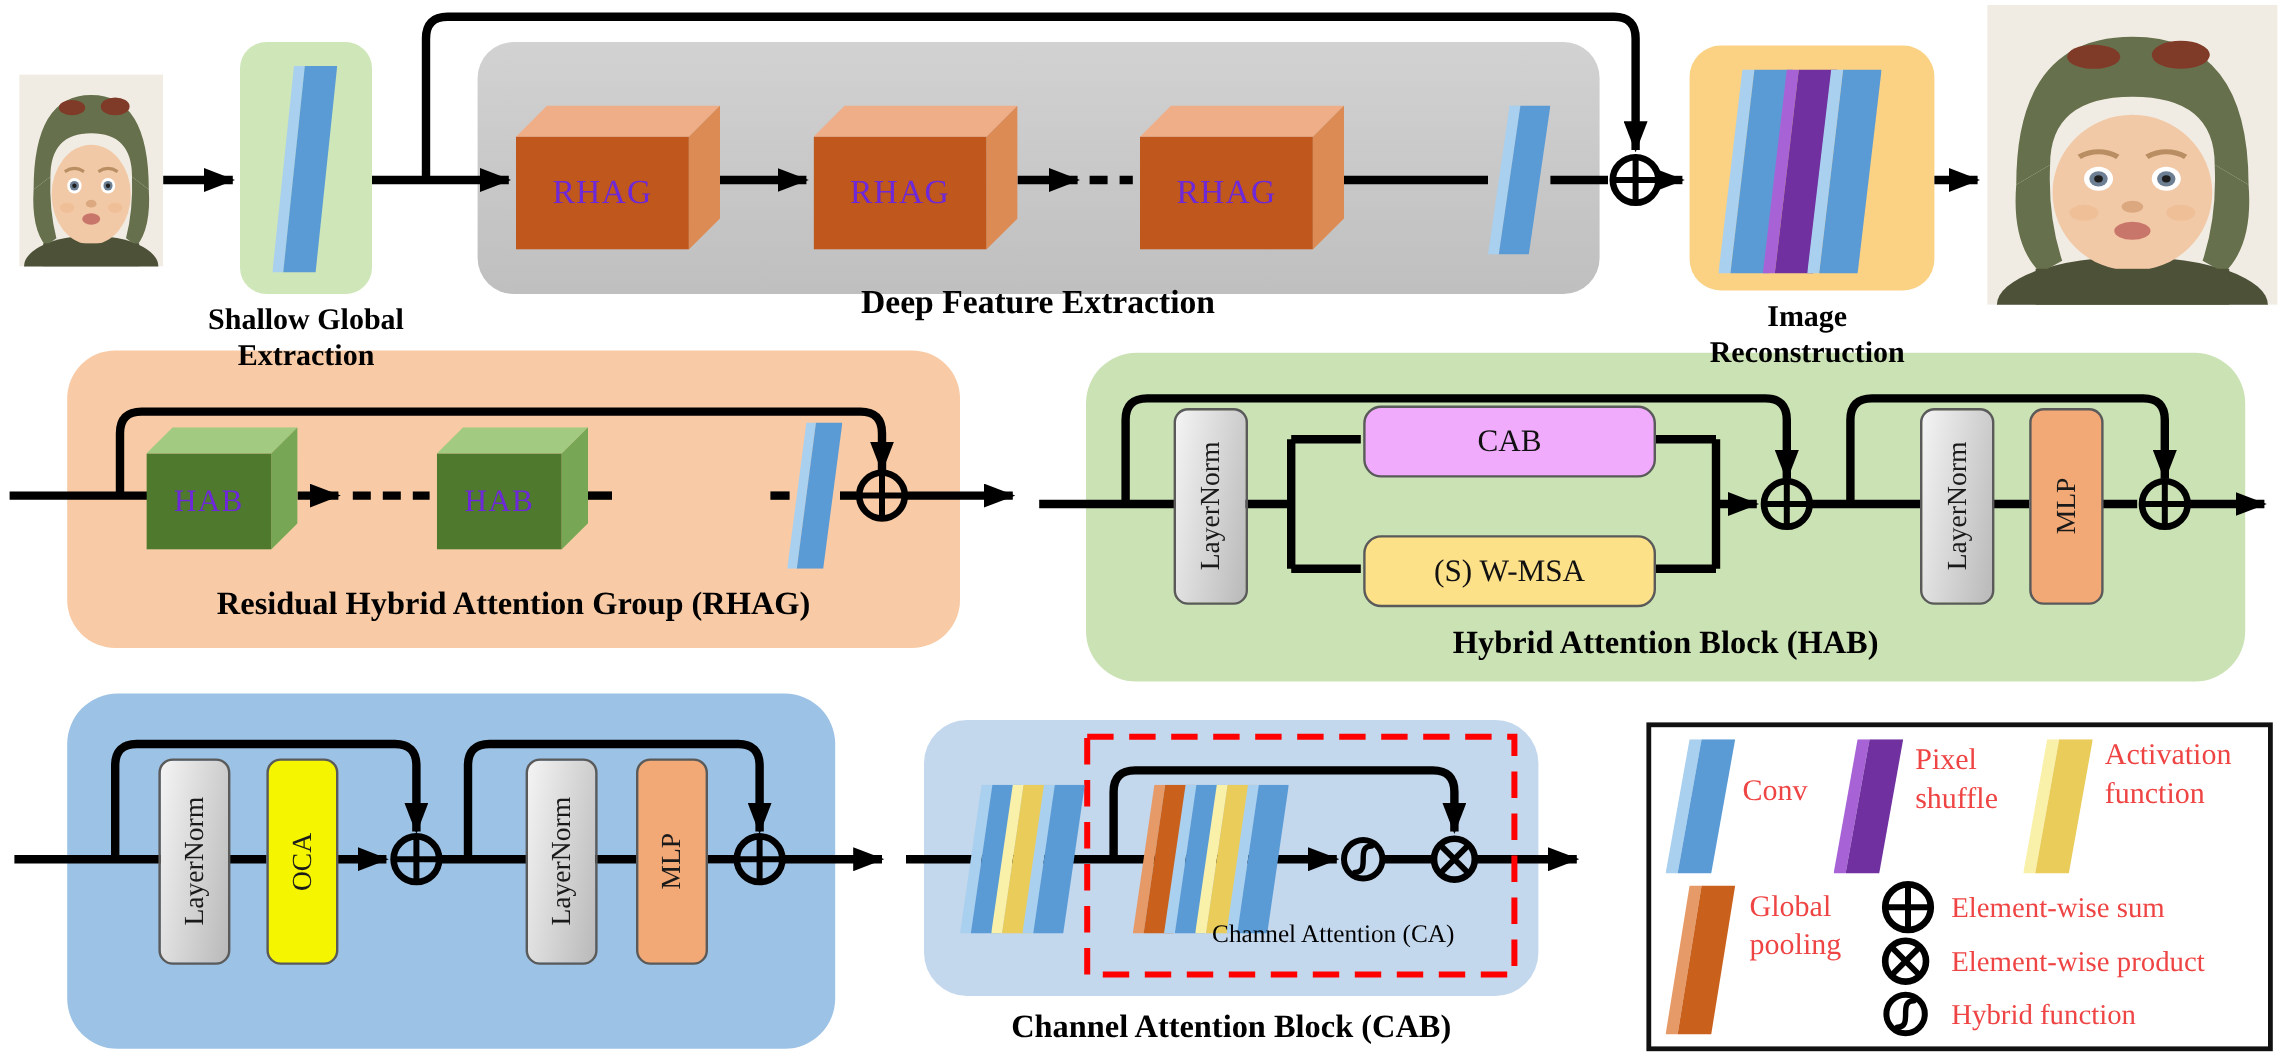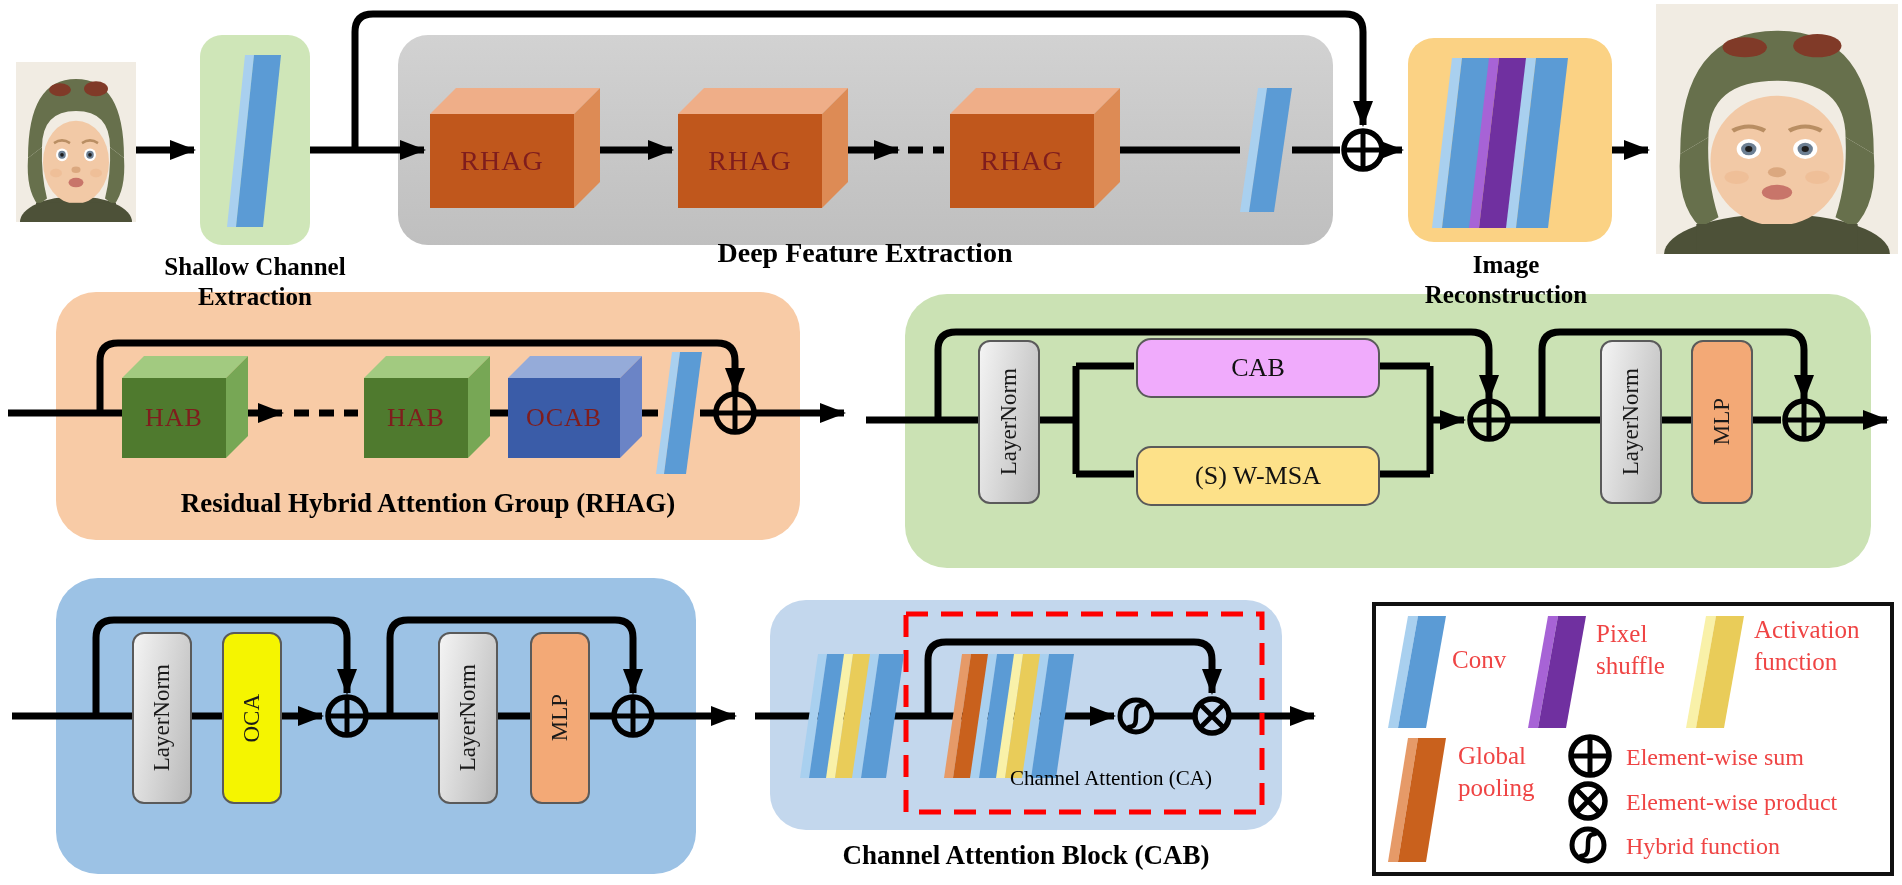--- a/index.html
+++ b/index.html
@@ -4,21 +4,21 @@
 <style>
   html,body{margin:0;padding:0;background:#fff;}
   #stage{position:relative;width:1902px;height:885px;background:#fff;overflow:hidden;
          font-family:"Liberation Serif","DejaVu Serif",serif;}
   .box{position:absolute;z-index:1;}
   #overlay{position:absolute;left:0;top:0;z-index:2;pointer-events:none;}
   .shape{position:absolute;z-index:3;}
   .lbl{position:absolute;z-index:4;font-weight:bold;color:#000;text-align:center;line-height:1.18;}
   .cube{position:absolute;z-index:3;}
   .cube-lbl{position:absolute;inset:0;display:flex;align-items:center;justify-content:center;
-            color:#7f1d1d;font-size:27px;letter-spacing:1px;}
+            color:#6d28d9;font-size:27px;letter-spacing:1px;}
   .vmod{position:absolute;z-index:3;border:2px solid #5a5a5a;border-radius:12px;
         display:flex;align-items:center;justify-content:center;}
   .vmod span{writing-mode:vertical-rl;transform:rotate(180deg);font-size:23px;color:#1a1a1a;}
   .ln-bg{background:linear-gradient(100deg,#f4f4f4 0%,#b9b9b9 100%);}
   .hmod{position:absolute;z-index:3;border:2px solid #5a5a5a;border-radius:15px;
         display:flex;align-items:center;justify-content:center;font-size:26px;color:#111;}
   .leg{position:absolute;z-index:4;font-size:25px;color:#ef4444;line-height:1.28;font-weight:normal;}
   .photo{position:absolute;z-index:3;}
   .f-w{fill:#fff}.f-pe{fill:#f8cba6}.f-gr{fill:#cbe2b4}.f-bl{fill:#9cc2e5}.f-cb{fill:#c3d7ed}
 </style>
@@ -281,28 +281,20 @@
     <div class="cube-lbl" style="padding:22px 22px 0 0;font-size:26px;">HAB</div>
     </div>
   <div class="cube" style="left:364px;top:356px;width:126px;height:102px;">
       <svg width="126" height="102" viewBox="0 0 126 102" style="position:absolute;left:0;top:0">
         <polygon points="0,22 22,0 126,0 104,22" fill="#a2ca80"></polygon>
         <polygon points="104,22 126,0 126,80 104,102" fill="#77a755"></polygon>
         <rect x="0" y="22" width="104" height="80" fill="#4f7a2e"></rect>
       </svg>
     <div class="cube-lbl" style="padding:22px 22px 0 0;font-size:26px;">HAB</div>
     </div>
-  <div class="cube" style="left:508px;top:356px;width:134px;height:102px;">
-      <svg width="134" height="102" viewBox="0 0 134 102" style="position:absolute;left:0;top:0">
-        <polygon points="0,22 22,0 134,0 112,22" fill="#95abd9"></polygon>
-        <polygon points="112,22 134,0 134,80 112,102" fill="#6b84c6"></polygon>
-        <rect x="0" y="22" width="112" height="80" fill="#3a5ca8"></rect>
-      </svg>
-    <div class="cube-lbl" style="padding:22px 22px 0 0;font-size:26px;">OCAB</div>
-    </div>
 
   <div class="vmod ln-bg" style="left:978px;top:340px;width:58px;height:160px;">
     <span>LayerNorm</span>
     </div>
   <div class="hmod" style="left:1136px;top:338px;width:240px;height:56px;background:#f0abfc;">
     <span>CAB</span>
     </div>
   <div class="hmod" style="left:1136px;top:446px;width:240px;height:56px;background:#fde189;">
     <span>(S) W-MSA</span>
     </div>
@@ -320,29 +312,30 @@
     <span>OCA</span>
     </div>
   <div class="vmod ln-bg" style="left:438px;top:632px;width:56px;height:168px;">
     <span>LayerNorm</span>
     </div>
   <div class="vmod" style="left:530px;top:632px;width:56px;height:168px;background:#f3a976;">
     <span>MLP</span>
     </div>
 
   <div class="lbl" style="left:105px;top:252px;width:300px;font-size:25px;">
-    <div>Shallow Channel</div>
+    <div>Shallow Global</div>
       <div>Extraction</div>
     </div>
   <div class="lbl" style="left:625px;top:236px;width:480px;font-size:28px;">Deep Feature Extraction</div>
   <div class="lbl" style="left:76px;top:488px;width:704px;font-size:27px;">Residual Hybrid Attention Group (RHAG)</div>
   <div class="lbl" style="left:1376px;top:250px;width:260px;font-size:25px;">
     <div>Image</div>
       <div>Reconstruction</div>
     </div>
+  <div class="lbl" style="left:955px;top:520px;width:866px;font-size:27px;">Hybrid Attention Block (HAB)</div>
   <div class="lbl" style="left:776px;top:840px;width:500px;font-size:27px;">Channel Attention Block (CAB)</div>
   <div class="lbl" style="left:966px;top:766px;width:290px;font-size:21px;font-weight:normal;">Channel Attention (CA)</div>
 
   <div class="leg" style="left:1452px;top:644px;">Conv</div>
   <div class="leg" style="left:1596px;top:618px;">
     <div>Pixel</div>
       <div>shuffle</div>
     </div>
   <div class="leg" style="left:1754px;top:614px;">
     <div>Activation</div>

